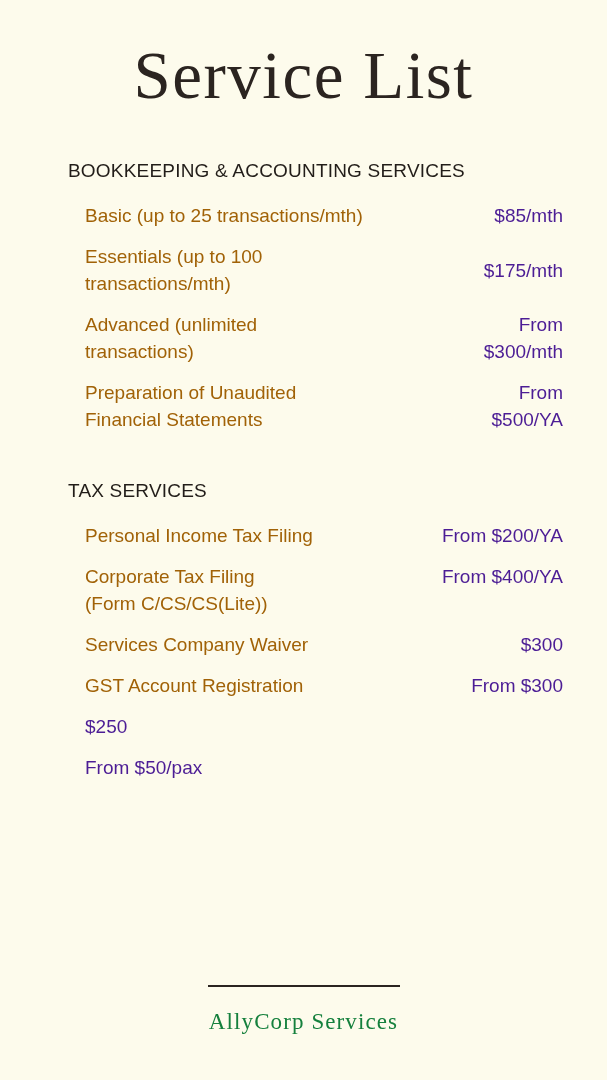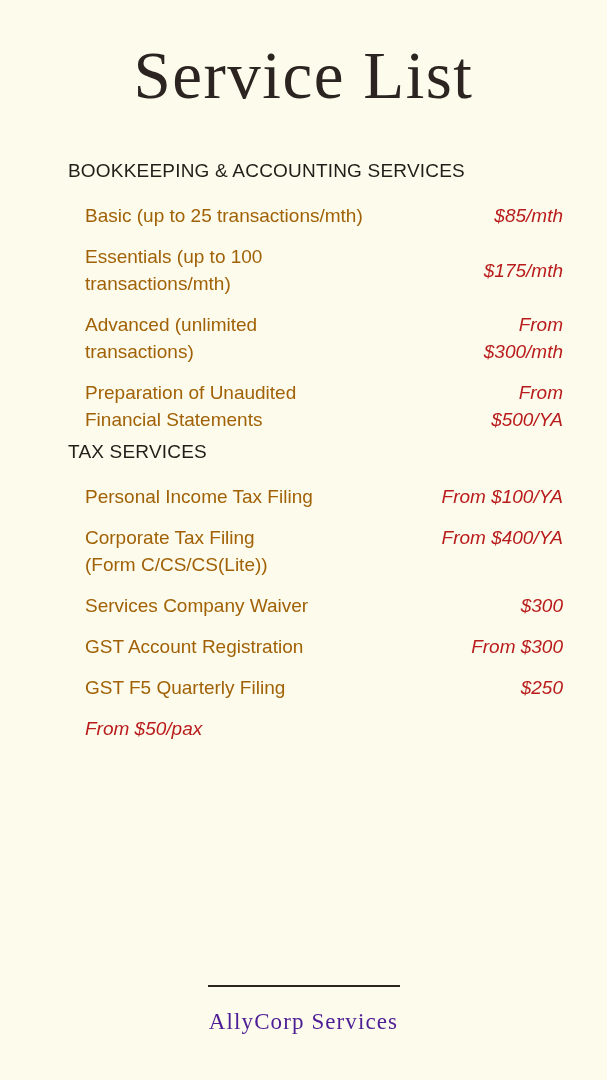--- a/index.html
+++ b/index.html
@@ -40,20 +40,21 @@
     margin: 0;
     white-space: nowrap;
   }
 
   
   .sections {
     margin-top: 50px;
     padding: 0 44px 0 68px;
   }
   .section + .section {
+    margin-top: 39px;
   }
   .section-header {
     font-size: 19px;
     font-weight: 500;
     letter-spacing: 0.2px;
     color: #221d19;
     margin: 0 0 14px 0;
     text-transform: uppercase;
     white-space: nowrap;
   }
@@ -77,25 +78,24 @@
     flex: 1 1 auto;
     max-width: 300px;
   }
   .row-label .sub {
     display: block;
   }
   .row-price {
     font-size: 19px;
     line-height: 1.42;
     font-weight: 400;
-    color: #b91c1c;
+    color: #4c1d95;
     text-align: right;
     flex: 0 0 auto;
     white-space: pre-line;
-    font-style: italic;
   }
 
   
   .row.center {
     align-items: center;
   }
 
   
   .footer {
     position: absolute;
@@ -108,21 +108,21 @@
     width: 192px;
     height: 2px;
     background: #2b2420;
     margin: 0 auto 22px auto;
   }
   .footer-brand {
     font-family: "Liberation Serif", "DejaVu Serif", serif;
     font-size: 23px;
     font-weight: 400;
     letter-spacing: 1.1px;
-    color: #4c1d95;
+    color: #15803d;
     margin: 0;
   }
 </style>
 </head>
 <body>
 
 <div class="page">
 
   <div class="title-wrap">
     <h1 class="doc-title">Service List</h1>
@@ -171,21 +171,21 @@
     </div>
 
     <div class="section">
       <h2 class="section-header">TAX SERVICES</h2>
       <div class="items">
 
         <div class="row center">
           <div class="row-label">
             <span>Personal Income Tax Filing</span>
           </div>
-          <div class="row-price">From $100/YA</div>
+          <div class="row-price">From $200/YA</div>
         </div>
 
         <div class="row">
           <div class="row-label">
             <span>Corporate Tax Filing</span>
             <span class="sub">(Form C/CS/CS(Lite))</span>
           </div>
           <div class="row-price">From $400/YA</div>
         </div>
 
@@ -197,23 +197,20 @@
         </div>
 
         <div class="row center">
           <div class="row-label">
             <span>GST Account Registration</span>
           </div>
           <div class="row-price">From $300</div>
         </div>
 
         <div class="row center">
-          <div class="row-label">
-            <span>GST F5 Quarterly Filing</span>
-          </div>
           <div class="row-price">$250</div>
         </div>
 
         <div class="row">
           <div class="row-price">From $50/pax</div>
         </div>
 
       </div>
     </div>
 

